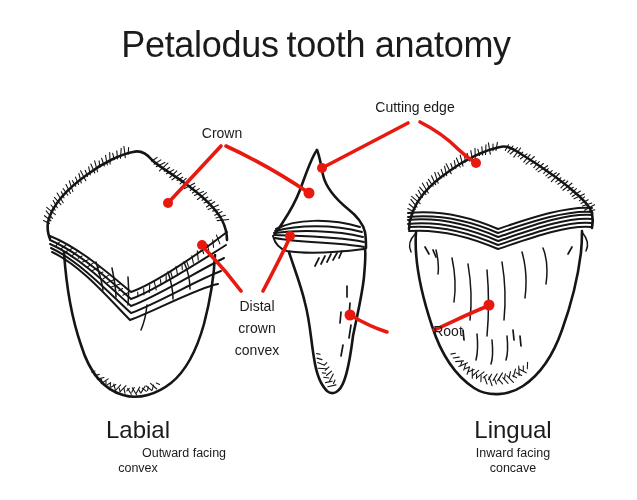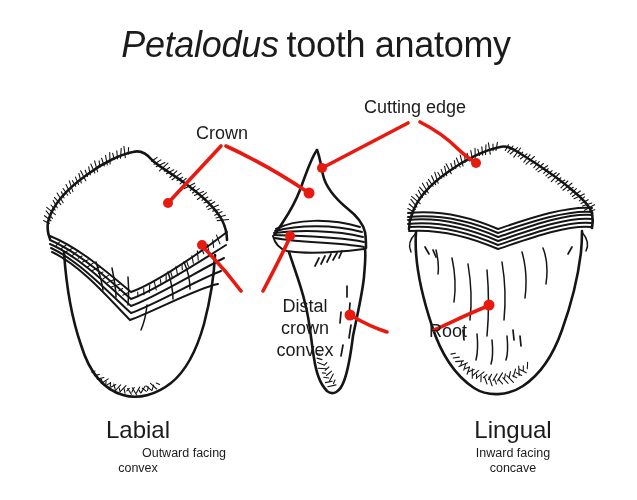--- a/index.html
+++ b/index.html
@@ -23,28 +23,28 @@
   .stroke{fill:none;stroke:var(--line);stroke-width:1.5;stroke-linecap:round;}
   .dash{fill:none;stroke:var(--line);stroke-width:1.7;stroke-linecap:round;}
   .guide{fill:none;stroke:none;}
   .hatch line{stroke:var(--line);stroke-width:1.1;stroke-linecap:round;}
   .ann path{fill:none;stroke:var(--accent);stroke-width:3.6;stroke-linecap:round;}
   .ann circle{fill:var(--accent);stroke:none;}
 
   .label{
     position:absolute;transform:translate(-50%,-50%);
     white-space:nowrap;text-align:center;
-    font-size:18px;line-height:20px;color:var(--ink);
+    font-size:14px;line-height:20px;color:var(--ink);
   }
-  .multiline{line-height:22px;margin-left:48px;}
+  .multiline{line-height:22px;}
   .title{
     position:absolute;left:316px;top:45px;transform:translate(-50%,-50%);
     font-size:36px;letter-spacing:-0.3px;white-space:nowrap;color:var(--ink);
   }
-  .title .it{font-style:italic;margin-top:48px;}
+  .title .it{margin-top:48px;}
   .title .rest{margin-left:0.22em;}
   .view-name{font-size:24px;}
   .view-sub{font-size:12.5px;line-height:15px;}
 </style>
 </head>
 <body>
 
 <div class="stage">
 
   <svg width="637" height="500" viewBox="0 0 637 500">

